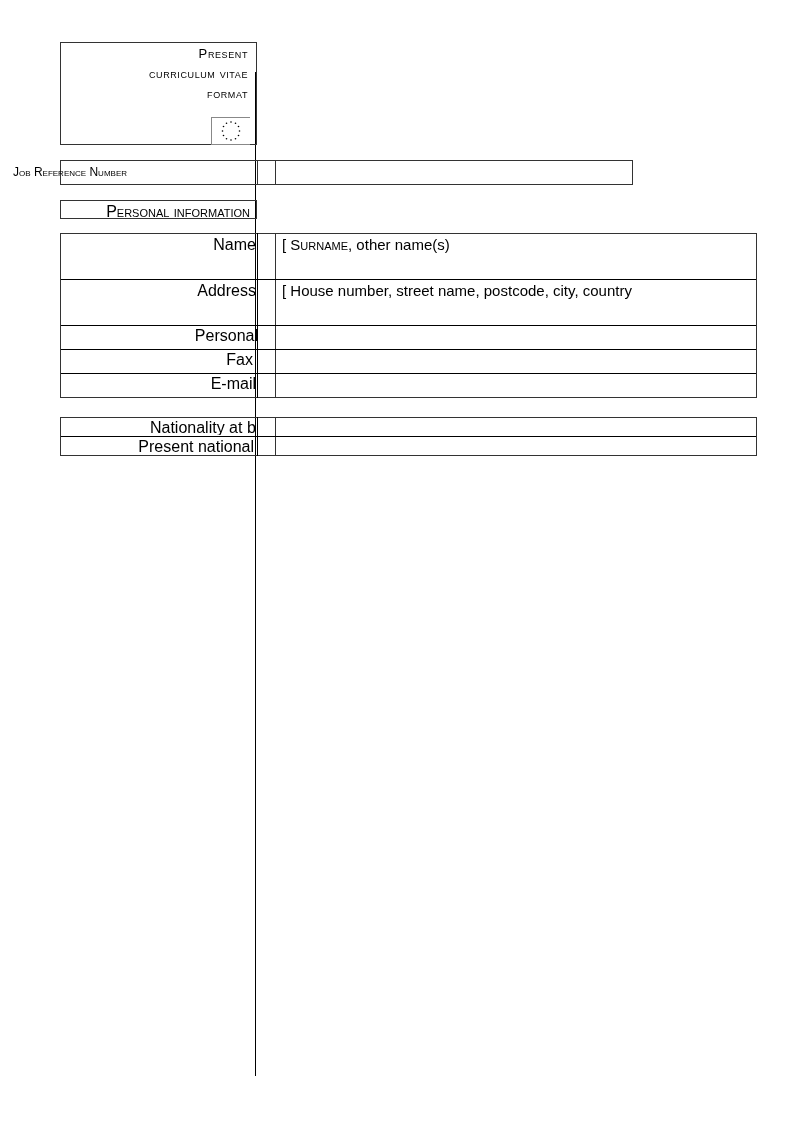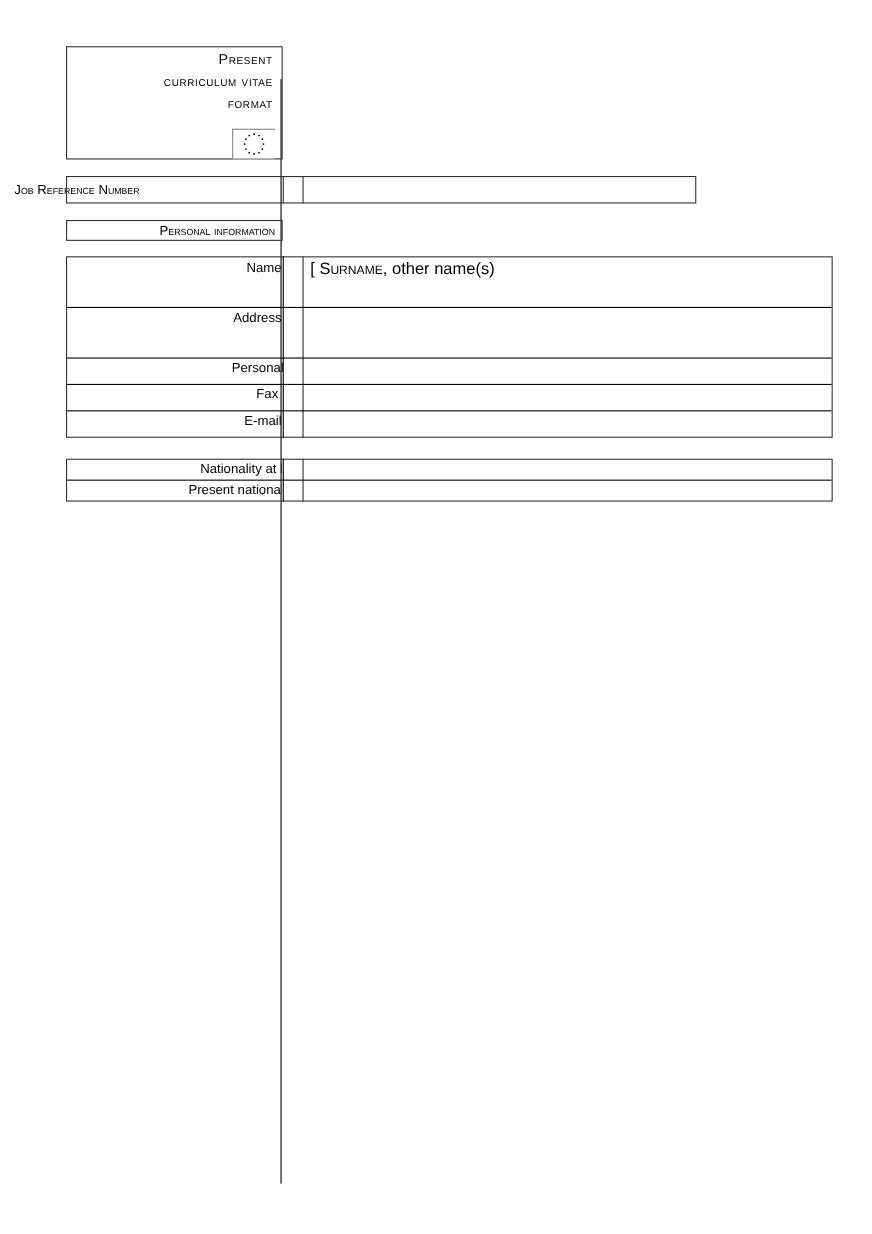--- a/index.html
+++ b/index.html
@@ -3,21 +3,21 @@
 <meta charset="utf-8">
 <style>
   html, body { margin: 0; padding: 0; background: #ffffff; }
   body { width: 793px; height: 1122px; position: relative; overflow: hidden; font-family: "Liberation Sans", sans-serif; color: #000; }
   .abs { position: absolute; box-sizing: border-box; }
   .vline { position: absolute; left: 255px; top: 72px; width: 1px; height: 1004px; background: #000; }
   .header-box { left: 60px; top: 42px; width: 197px; height: 103px; border: 1px solid #333; }
   .header-text { position: absolute; right: 8px; text-align: right; font-size: 13px; letter-spacing: 0.6px; line-height: 20px; }
   .flag { position: absolute; left: 211px; top: 117px; width: 38px; height: 26px; border: 1px solid #888; border-right: none; background: #fff; }
   .row-cell { border: 1px solid #333; }
-  .lbl { position: absolute; right: 0; font-size: 12px; text-align: center; white-space: nowrap; overflow: hidden; }
+  .lbl { position: absolute; right: 0; font-size: 16px; text-align: center; white-space: nowrap; overflow: hidden; }
   .sc { font-variant: small-caps; }
 </style>
 </head>
 <body>
 
 <div class="vline"></div>
 
 <div class="abs header-box">
   <div class="header-text sc" style="top:1px;">Present</div>
   <div class="header-text sc" style="top:21px;">curriculum vitae</div>
@@ -42,21 +42,21 @@
   </svg>
 </div>
 
 <div class="abs row-cell" style="left:60px; top:160px; width:573px; height:25px;">
   <div class="abs" style="left:196px; top:-1px; width:19px; height:25px; border-left:1px solid #333; border-right:1px solid #333;"></div>
   <div class="abs sc" style="right:505px; top:4px; font-size:12px; white-space:nowrap;">Job Reference Number</div>
   <div class="abs" style="left:216px; top:0; width:479px; height:23px;"></div>
 </div>
 
 <div class="abs row-cell" style="left:60px; top:200px; width:197px; height:19px;">
-  <div class="abs sc" style="right:6px; top:2px; font-size:12px; white-space:nowrap;">Personal information</div>
+  <div class="abs sc" style="right:6px; top:2px; font-size:16px; white-space:nowrap;">Personal information</div>
 </div>
 
 <div class="abs" style="left:60px; top:233px; width:697px; height:165px; border:1px solid #333;">
 
   <div class="abs" style="left:196px; top:-1px; width:19px; height:165px; border-left:1px solid #000; border-right:1px solid #333;"></div>
 
   <div class="abs" style="left:0; top:45px; width:695px; height:1px; background:#000;"></div>
   <div class="abs" style="left:0; top:91px; width:695px; height:1px; background:#000;"></div>
   <div class="abs" style="left:0; top:115px; width:695px; height:1px; background:#000;"></div>
   <div class="abs" style="left:0; top:139px; width:695px; height:1px; background:#000;"></div>
@@ -73,20 +73,23 @@
   <div class="abs" style="left:0; top:117px; width:192px;">
     <span class="lbl">Fax</span>
   </div>
   <div class="abs" style="left:0; top:141px; width:195px;">
     <span class="lbl">E-mail</span>
   </div>
 
   <div class="abs" style="left:221px; top:2px; font-size:15px; white-space:nowrap;text-align:right;">
     <span>[ </span><span class="sc">Surname</span><span>, other name(s)</span>
   </div>
+  <div class="abs" style="left:221px; top:48px; font-size:15px; white-space:nowrap;">
+    <span>[ </span><span>House number, street name, postcode, city, country</span>
+  </div>
   <div class="abs" style="left:216px; top:92px; width:479px; height:23px;"></div>
   <div class="abs" style="left:216px; top:116px; width:479px; height:23px;"></div>
   <div class="abs" style="left:216px; top:140px; width:479px; height:23px;"></div>
 </div>
 
 <div class="abs" style="left:60px; top:417px; width:697px; height:39px; border:1px solid #333;">
   <div class="abs" style="left:196px; top:-1px; width:19px; height:39px; border-left:1px solid #000; border-right:1px solid #333;"></div>
   <div class="abs" style="left:0; top:18px; width:695px; height:1px; background:#000;"></div>
   <div class="abs" style="left:0; top:1px; width:195px; height:16px; overflow:hidden;">
     <span class="lbl" style="right:-22px;">Nationality at birth</span>

